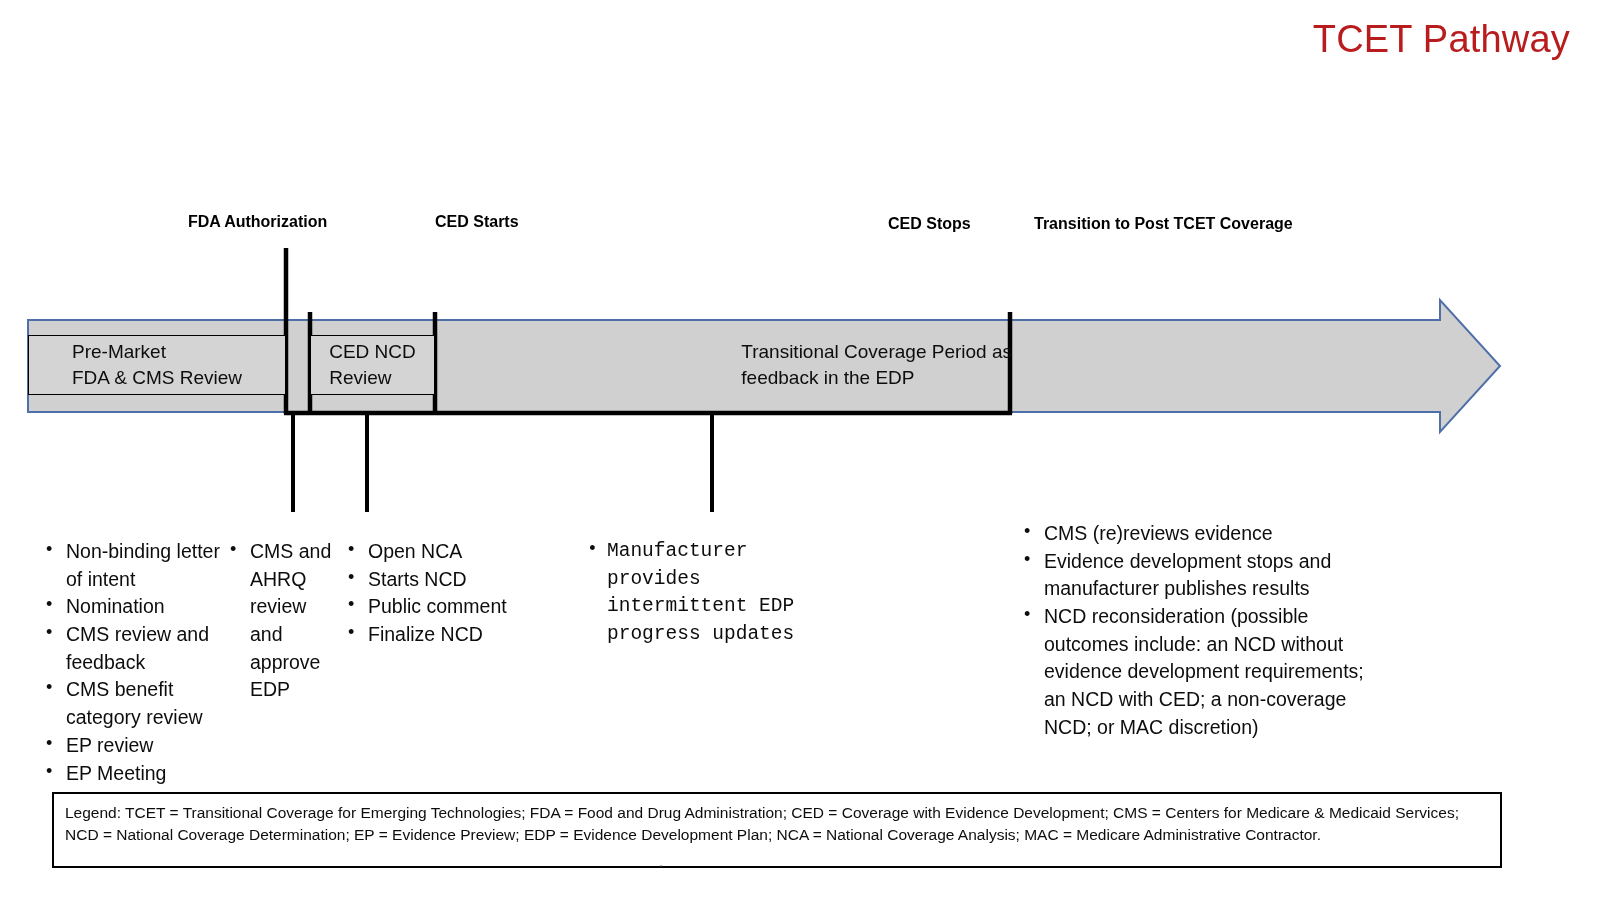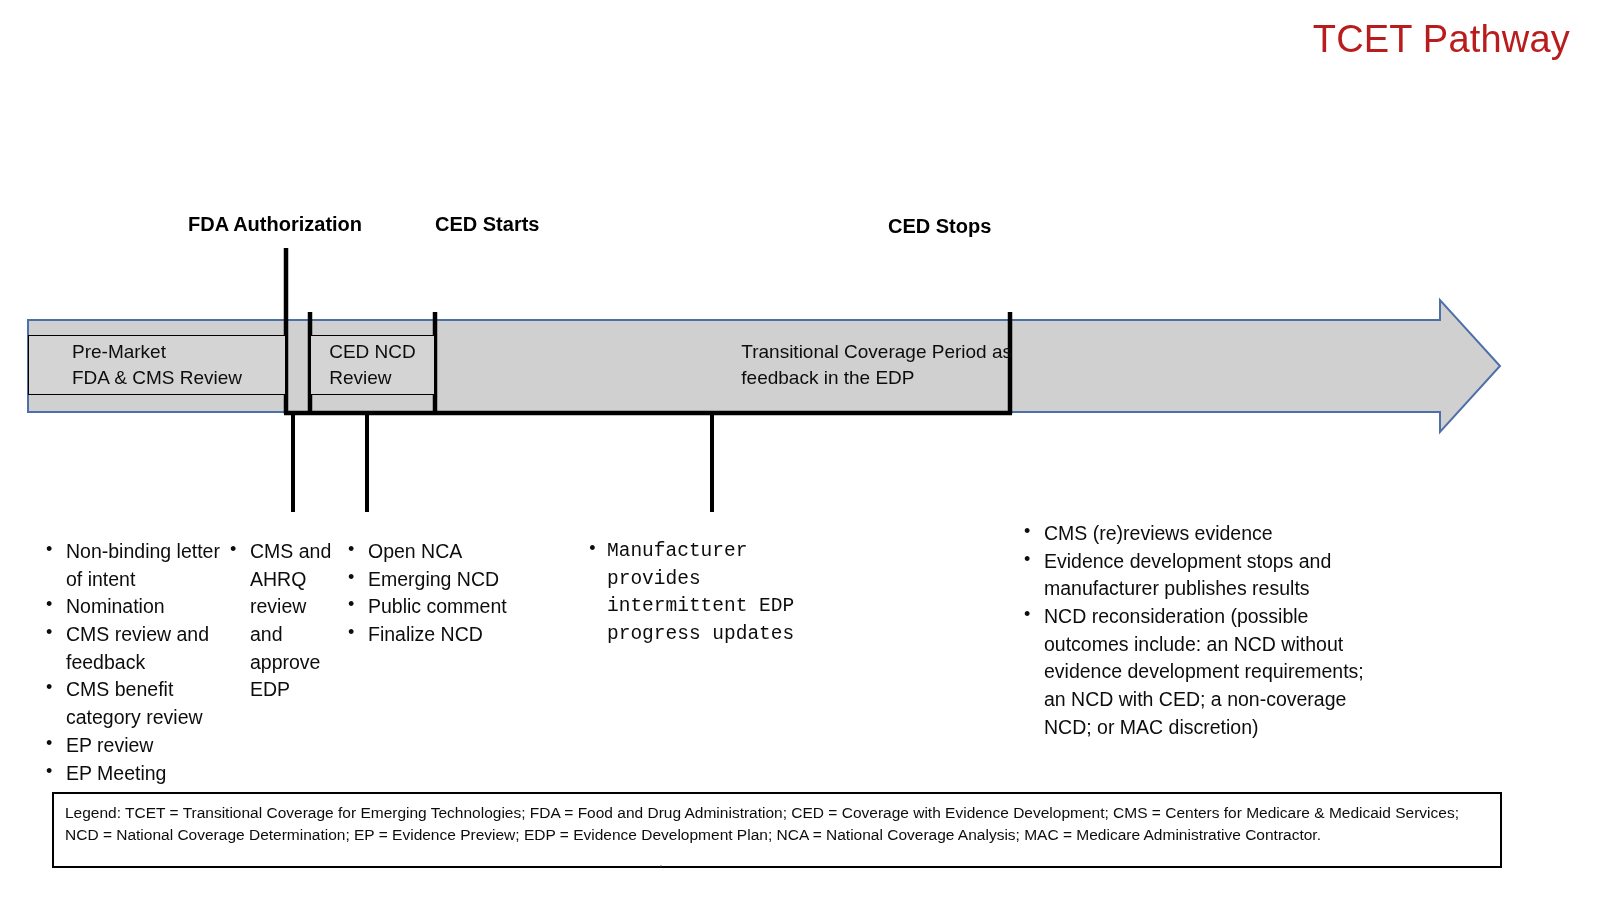--- a/index.html
+++ b/index.html
@@ -29,21 +29,21 @@
     text-align: right;
     font-size: 38px;
     font-weight: 400;
     letter-spacing: .2px;
     color: #b91c1c;
   }
 
   
   .milestone {
     position: absolute;
-    font-size: 20px;
+    font-size: 16px;
     font-weight: bold;
     color: #000000;
     white-space: nowrap;
   }
 
   
   #arrowsvg {
     position: absolute;
     left: 0;
     top: 0;
@@ -141,20 +141,21 @@
     <line x1="284" y1="413" x2="1012" y2="413" stroke="#000" stroke-width="4.5"></line>
 
     <line x1="293" y1="413" x2="293" y2="512" stroke="#000" stroke-width="4"></line>
     <line x1="367" y1="413" x2="367" y2="512" stroke="#000" stroke-width="4"></line>
     <line x1="712" y1="413" x2="712" y2="512" stroke="#000" stroke-width="4"></line>
   </svg>
 
   <div class="milestone" style="left:188px; top:213px;">FDA Authorization</div>
   <div class="milestone" style="left:435px; top:213px;">CED Starts</div>
   <div class="milestone" style="left:888px; top:215px;">CED Stops</div>
+  <div class="milestone" style="left:1034px; top:215px;">Transition to Post TCET Coverage</div>
 
   <div class="phase-box" style="left:28px; top:335px; width:258px; height:60px;">
     <div>
       <div>Pre-Market</div>
       <div>FDA &amp; CMS Review</div>
     </div>
   </div>
 
   <div class="phase-box" style="left:310px; top:335px; width:125px; height:60px;">
     <div>
@@ -183,21 +184,21 @@
 
   <div class="bullets" style="left:228px; top:538px; width:110px;">
     <ul>
       <li>CMS and AHRQ review and approve EDP</li>
     </ul>
   </div>
 
   <div class="bullets" style="left:346px; top:538px; width:200px;">
     <ul>
       <li>Open NCA</li>
-      <li>Emerging NCD</li>
+      <li>Starts NCD</li>
       <li>Public comment</li>
       <li>Finalize NCD</li>
     </ul>
   </div>
 
   <div class="bullets" style="left:585px; top:538px; width:250px;font-family:Liberation Mono, monospace;">
     <ul>
       <li>Manufacturer provides intermittent EDP progress updates</li>
     </ul>
   </div>

